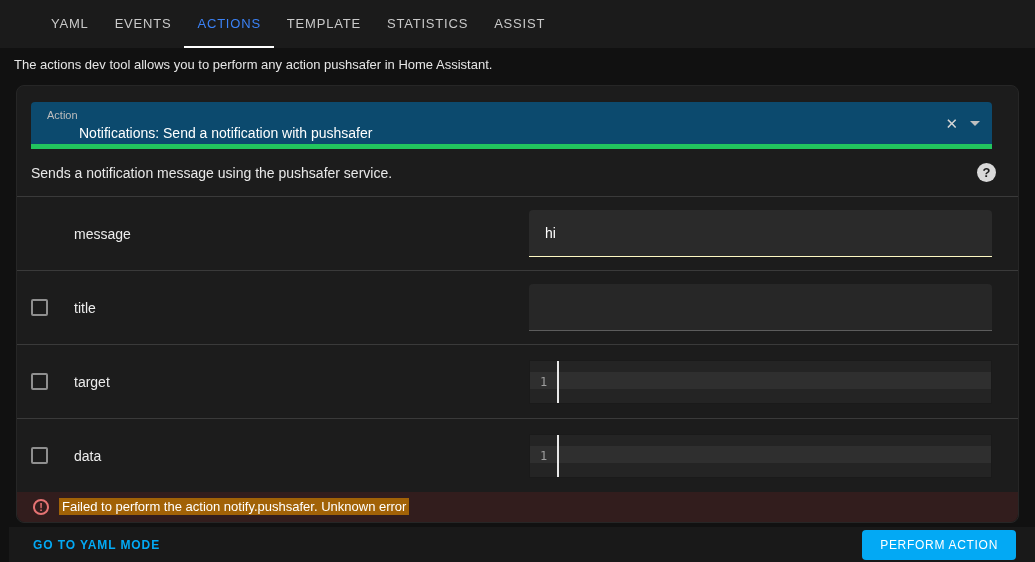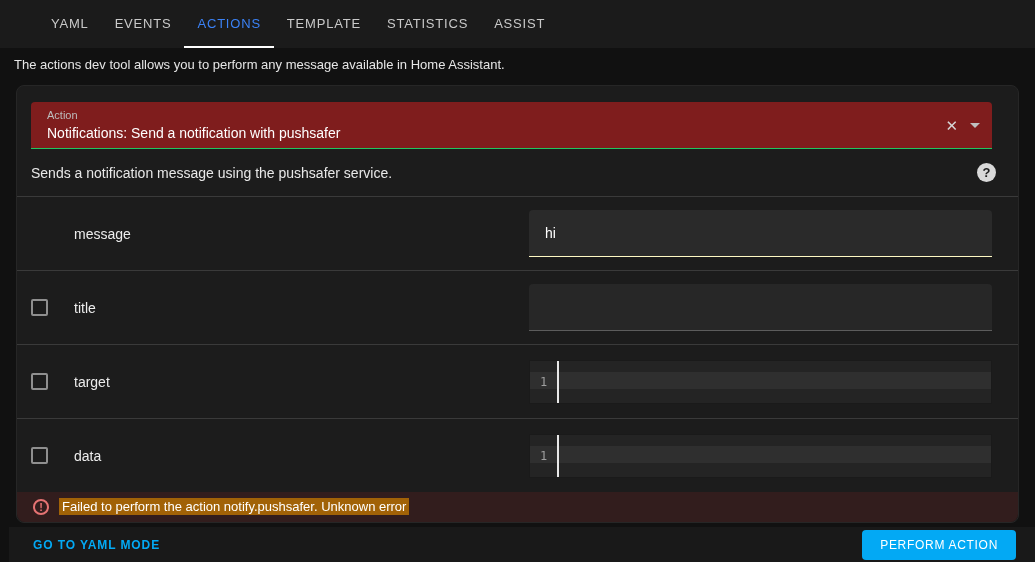--- a/index.html
+++ b/index.html
@@ -44,29 +44,29 @@
   .card {
     margin: 5px 16px 0 16px;
     background: #1c1c1c;
     border: 1px solid #262626;
     border-radius: 8px;
   }
   
   .picker {
     margin: 16px 26px 0 14px;
     height: 47px;
-    background: #7f1d1d;
+    background: #0c4a6e;
     border-radius: 4px 4px 0 0;
-    border-bottom: 1px solid #22c55e;
+    border-bottom: 5px solid #22c55e;
     position: relative;
     padding: 7px 70px 0 16px;
     cursor: pointer;
   }
   .picker-label { font-size: 11px; color: #bdbdbd; }
-  .picker-value { font-size: 14px; color: #ffffff; margin-top: 4px; white-space: nowrap; }
+  .picker-value { font-size: 14px; color: #ffffff; margin-top: 4px; white-space: nowrap; margin-left: 32px; }
   .picker-icons {
     position: absolute; right: 12px; top: 0; height: 100%;
     display: flex; align-items: center; gap: 12px;
   }
   .clear-icon { font-size: 15px; color: #d6d6d6; cursor: pointer; line-height: 1; }
   .caret-icon {
     width: 0; height: 0;
     border-left: 5px solid transparent;
     border-right: 5px solid transparent;
     border-top: 5px solid #c0c0c0;
@@ -181,21 +181,21 @@
 
 <nav class="topbar">
   <div class="tab">YAML</div>
   <div class="tab">EVENTS</div>
   <div class="tab active">ACTIONS</div>
   <div class="tab">TEMPLATE</div>
   <div class="tab">STATISTICS</div>
   <div class="tab">ASSIST</div>
 </nav>
 
-<p class="intro">The actions dev tool allows you to perform any message available in Home Assistant.</p>
+<p class="intro">The actions dev tool allows you to perform any action pushsafer in Home Assistant.</p>
 
 <section class="card">
 
   <div class="picker">
     <div class="picker-label">Action</div>
     <div class="picker-value">Notifications: Send a notification with pushsafer</div>
     <div class="picker-icons">
       <span class="clear-icon">✕</span>
       <span class="caret-icon"></span>
     </div>

